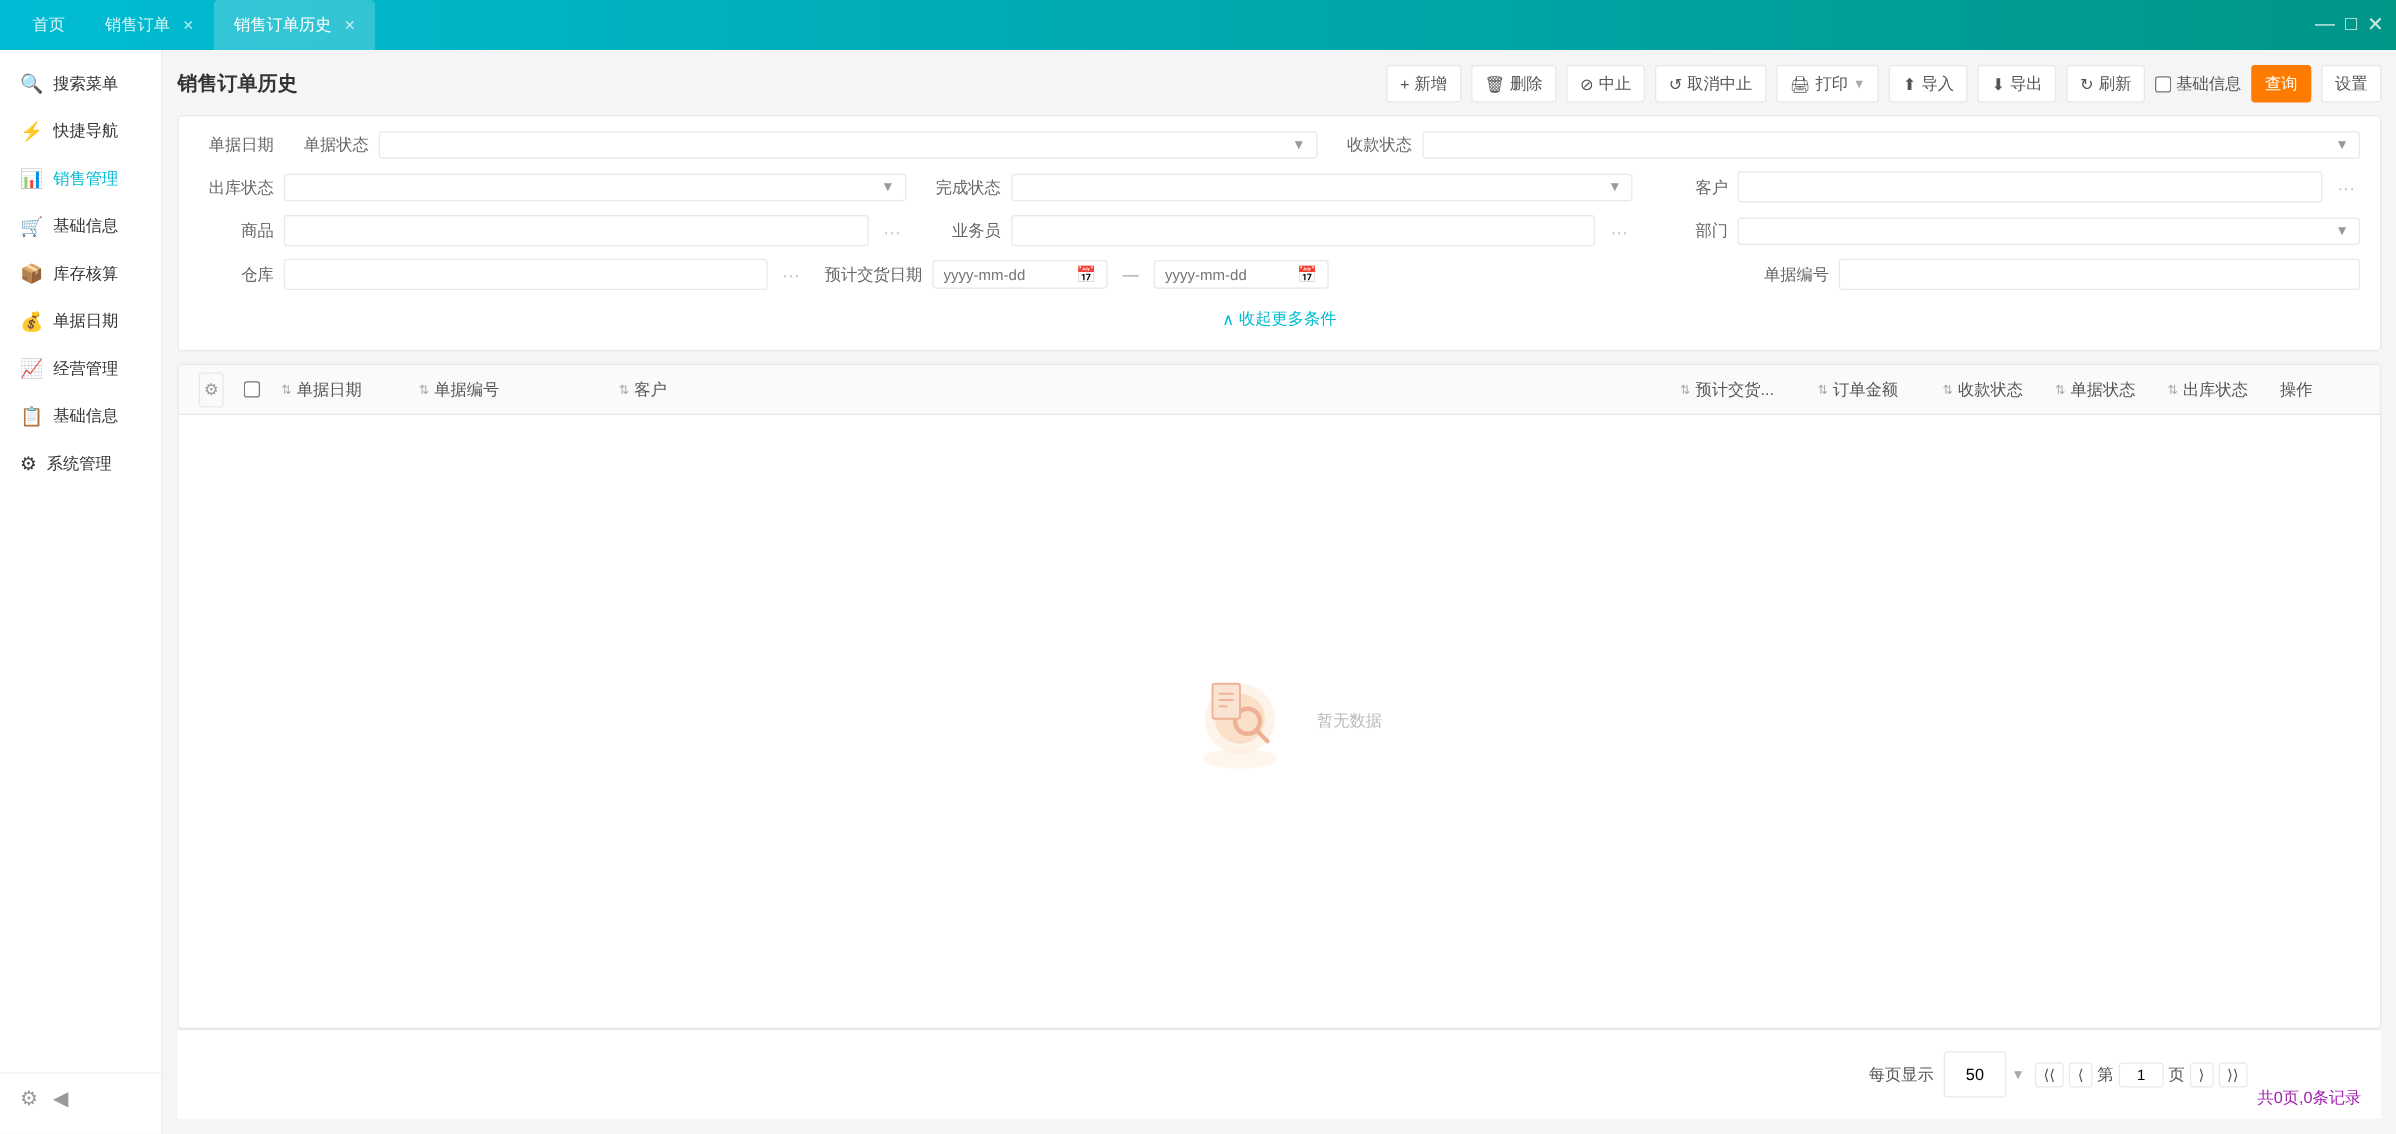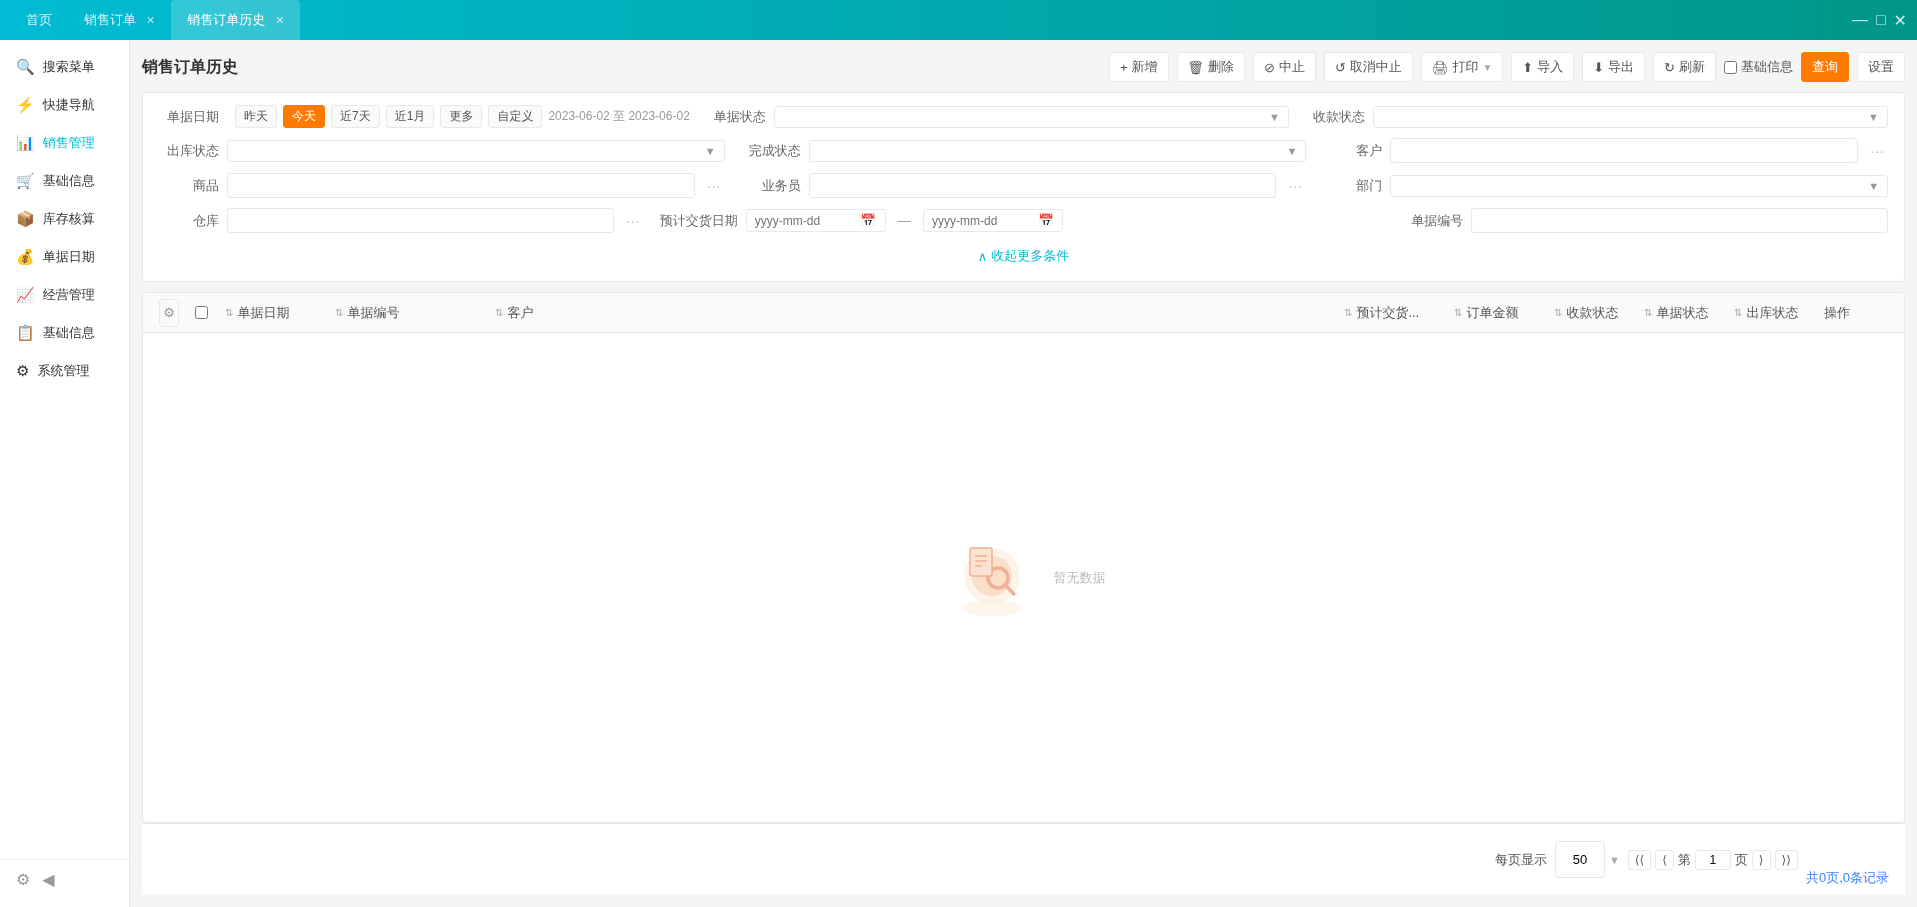--- a/index.html
+++ b/index.html
@@ -337,21 +337,21 @@
       font-size: 12px;
     }
     .page-input {
       border: 1px solid #e8e8e8;
       border-radius: 3px;
       padding: 2px 4px;
       width: 36px;
       text-align: center;
       font-size: 12px;
     }
-    .total-info { color: #3b82f6; margin-top: 37px; }
+    .total-info { color: #a21caf; margin-top: 37px; }
 
     
     .gear-btn {
       width: 28px;
       height: 28px;
       border: 1px solid #e8e8e8;
       border-radius: 3px;
       display: flex;
       align-items: center;
       justify-content: center;
@@ -477,29 +477,20 @@
         <button class="toolbar-btn">
           <span>设置</span>
         </button>
       </div>
     </div>
 
     <div class="filter-panel">
 
       <div class="filter-row">
         <span class="filter-label">单据日期</span>
-        <div class="date-filter">
-          <button class="date-btn">昨天</button>
-          <button class="date-btn active">今天</button>
-          <button class="date-btn">近7天</button>
-          <button class="date-btn">近1月</button>
-          <button class="date-btn">更多</button>
-          <button class="date-btn">自定义</button>
-          <span class="date-range">2023-06-02 至 2023-06-02</span>
-        </div>
         <div style="flex:1;display:flex;align-items:center;gap:8px;">
           <span class="filter-label">单据状态</span>
           <div class="select-field" style="flex:1;">
             <span></span>
             <span class="select-arrow">▼</span>
           </div>
         </div>
         <div style="flex:1;display:flex;align-items:center;gap:8px;">
           <span class="filter-label">收款状态</span>
           <div class="select-field" style="flex:1;">

